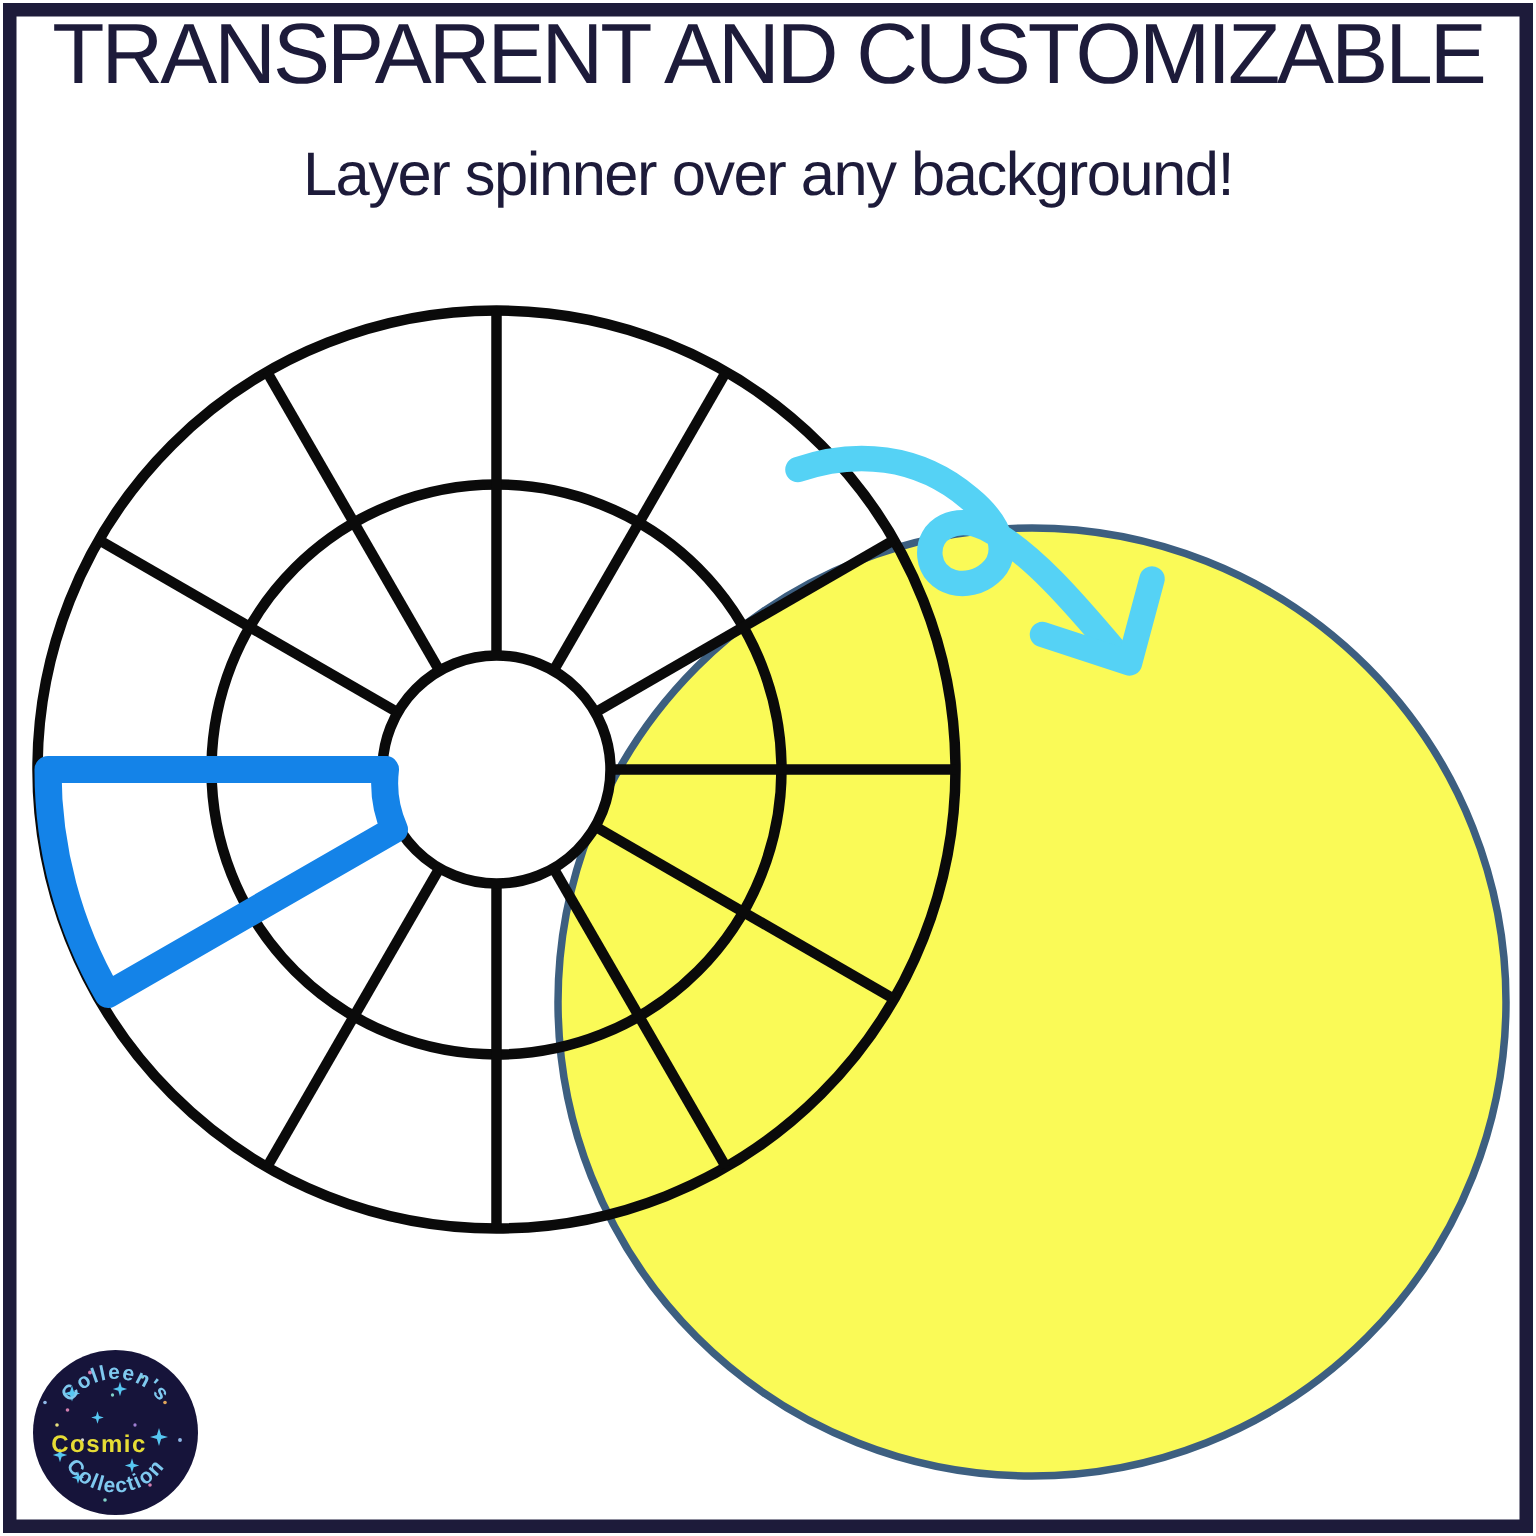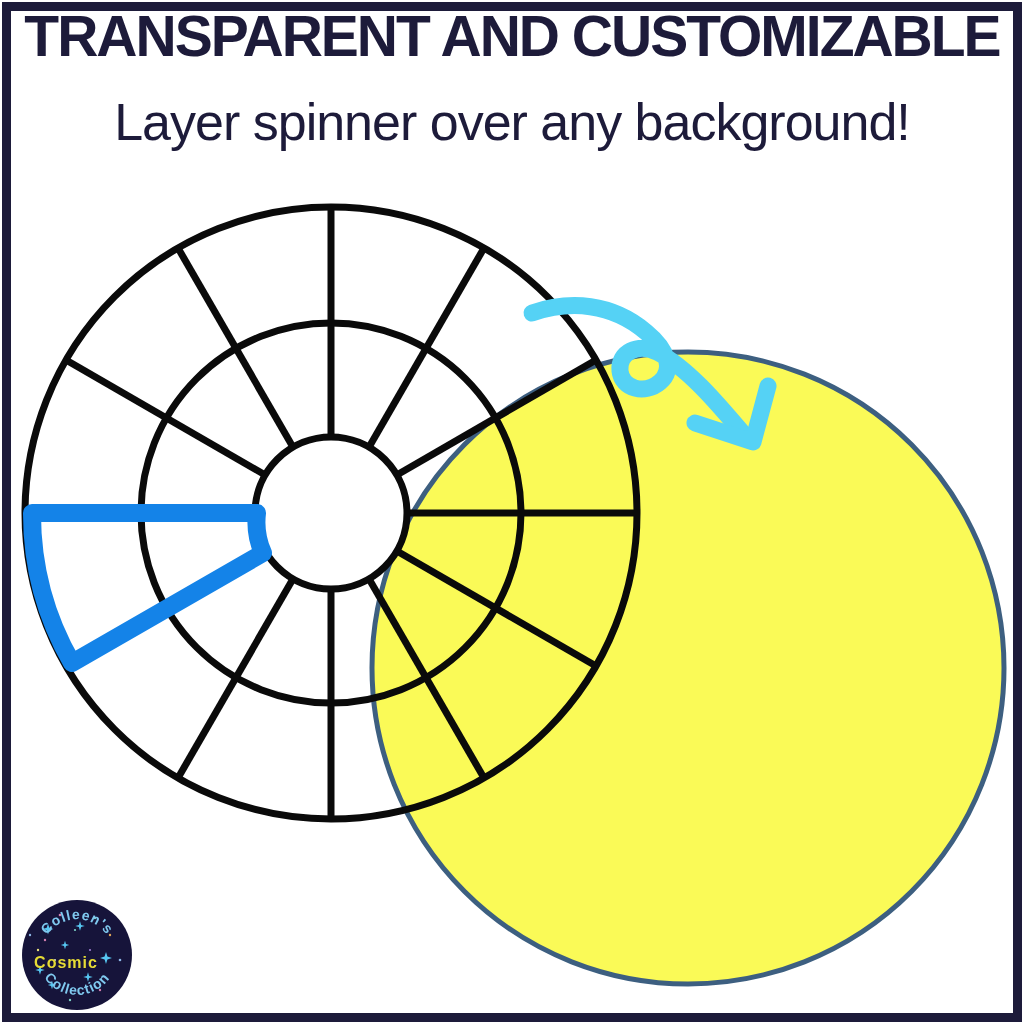--- a/index.html
+++ b/index.html
@@ -10,28 +10,28 @@
   }
   .frame{
     position:absolute;inset:2px;
     border:9px solid var(--navy,#1d1b3a);
     pointer-events:none;
   }
   .title{
     position:absolute;left:22px;right:22px;top:8px;
     text-align:center;
     font-size:57px;line-height:1.0;letter-spacing:-2px;
-    font-weight:700;
+    font-weight:400;
     color:var(--navy,#1d1b3a);
     white-space:nowrap;
   }
   .subtitle{
     position:absolute;left:22px;right:22px;top:96px;
     text-align:center;
-    font-size:52px;line-height:1.0;letter-spacing:-1px;
+    font-size:41px;line-height:1.0;letter-spacing:-1px;
     font-weight:500;
     color:var(--navy,#1d1b3a);
     white-space:nowrap;
   }
   svg.scene{position:absolute;left:0;top:0;}
   .yellow-circle{fill:var(--circle-yellow,#fafa57);stroke:var(--circle-yellow-edge,#3d5f80);stroke-width:5;}
   .spin-line{fill:none;stroke:var(--ink,#0a0a0a);stroke-width:7;}
   .spoke{stroke:var(--ink,#0a0a0a);stroke-width:7;}
   .hub{fill:#ffffff;stroke:var(--ink,#0a0a0a);stroke-width:7;}
   .wedge{fill:none;stroke:var(--wedge-blue,#1483e8);stroke-width:18;stroke-linecap:round;stroke-linejoin:round;}

